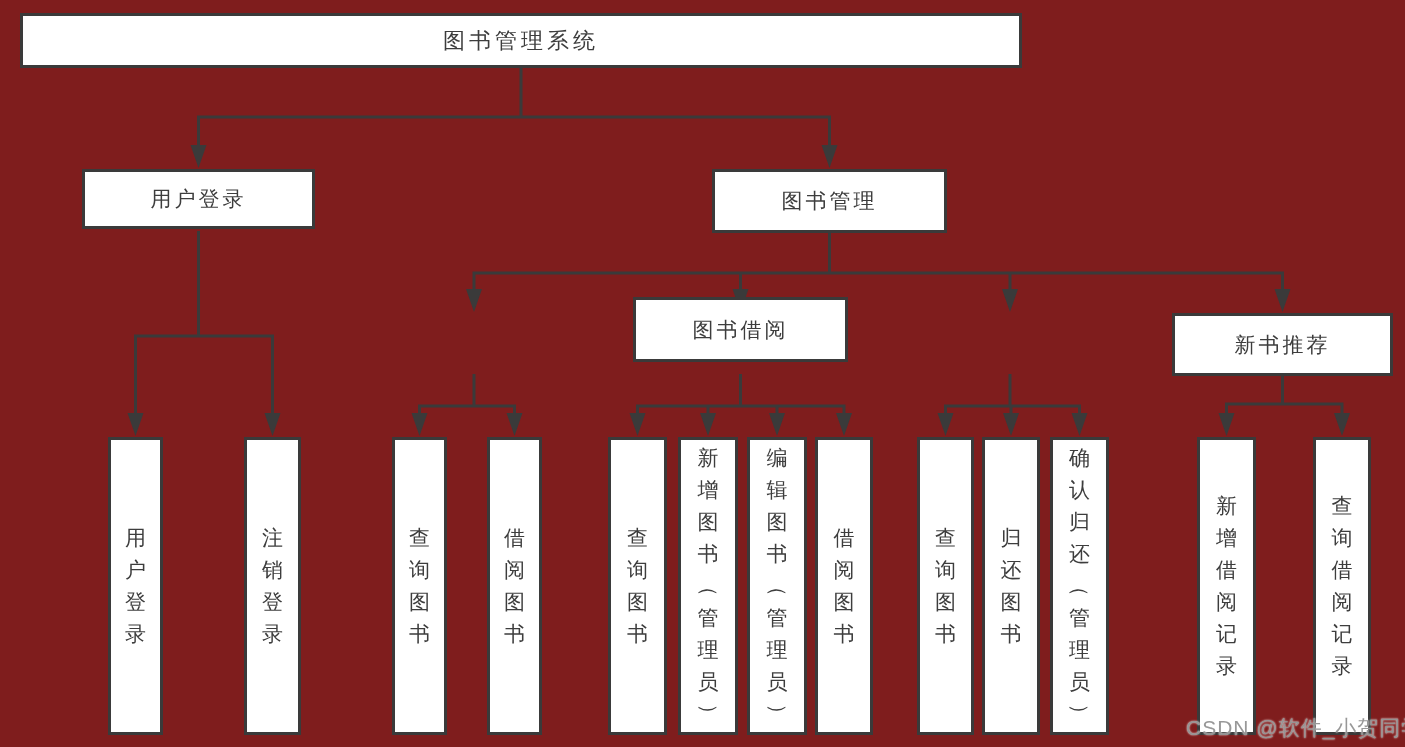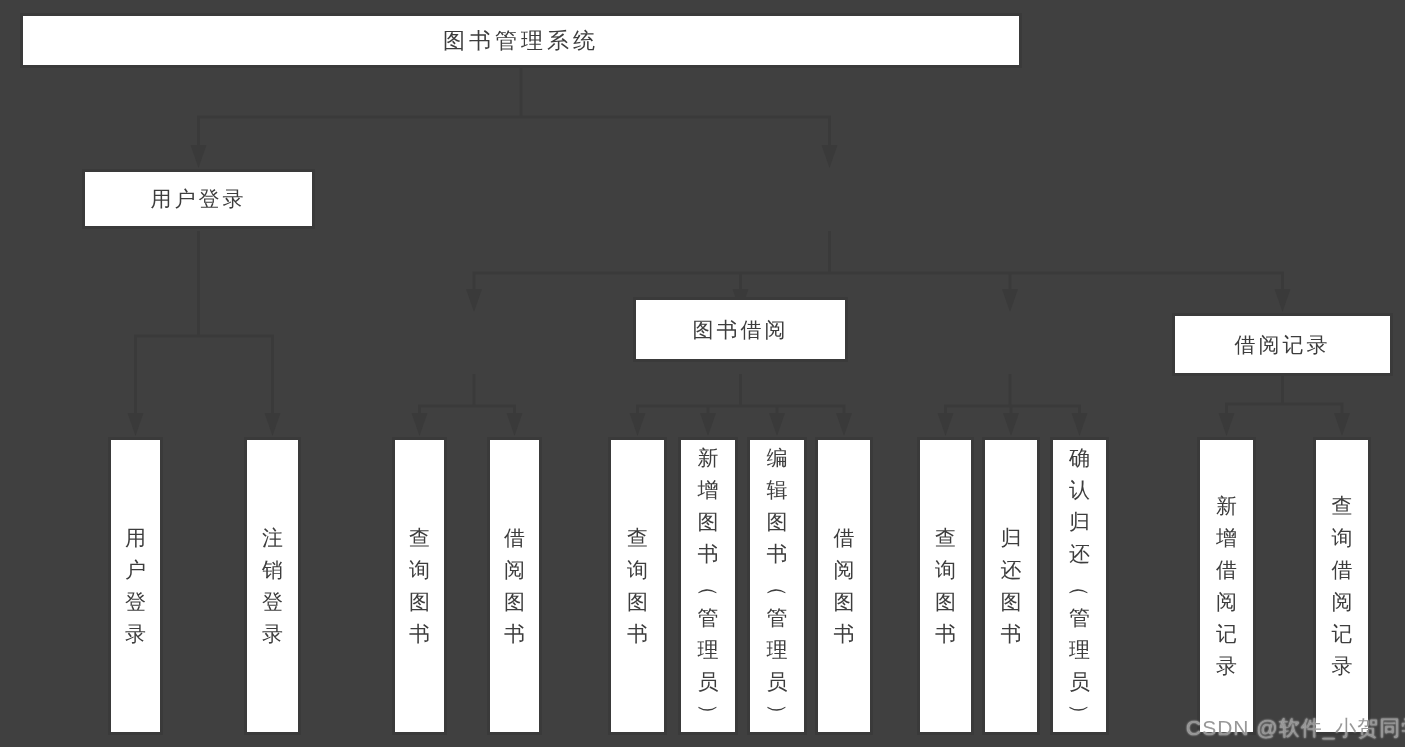--- a/index.html
+++ b/index.html
@@ -1,17 +1,17 @@
 <!DOCTYPE html>
 <html><head>
 <meta charset="utf-8">
 <style>
   html,body { margin:0; padding:0; background:#ffffff; }
   .canvas {
-    position:relative; width:1405px; height:747px; background:#404040;
+    position:relative; width:1405px; height:747px; background:#7f1d1d;
     overflow:hidden;
     font-family:"Liberation Sans","DejaVu Sans",sans-serif;
   }
   svg.connectors { position:absolute; left:0; top:0; z-index:0; }
   .hbox {
     position:absolute; box-sizing:border-box; z-index:2;
     border:3px solid #3a3a3a; background:#ffffff;
     display:flex; align-items:center; justify-content:center;
     font-size:21px; color:#3d3d3d; letter-spacing:3px; white-space:nowrap;
   }
@@ -56,26 +56,29 @@
     </g>
   </svg>
 
   <div class="hbox root" style="left:20px;top:13px;width:1002px;height:55px">
     <span>图书管理系统</span>
   </div>
 
   <div class="hbox" style="left:82px;top:169px;width:233px;height:60px">
     <span>用户登录</span>
   </div>
+  <div class="hbox" style="left:712px;top:169px;width:235px;height:64px">
+    <span>图书管理</span>
+  </div>
 
   <div class="hbox" style="left:633px;top:297px;width:215px;height:65px">
     <span>图书借阅</span>
   </div>
   <div class="hbox" style="left:1172px;top:313px;width:221px;height:63px">
-    <span>借阅记录</span>
+    <span>新书推荐</span>
   </div>
 
   <div class="vbox" style="left:108px;width:55px">
       <div class="vchar">用</div>
       <div class="vchar">户</div>
       <div class="vchar">登</div>
       <div class="vchar">录</div>
     </div>
   <div class="vbox" style="left:244px;width:57px">
       <div class="vchar">注</div>

